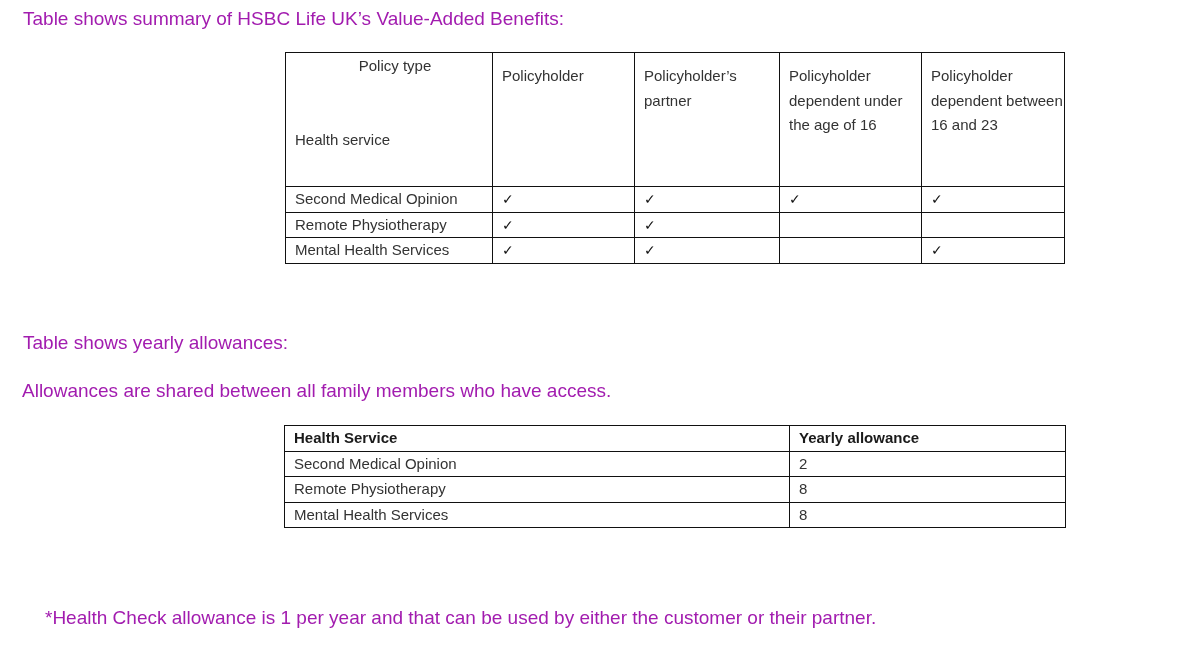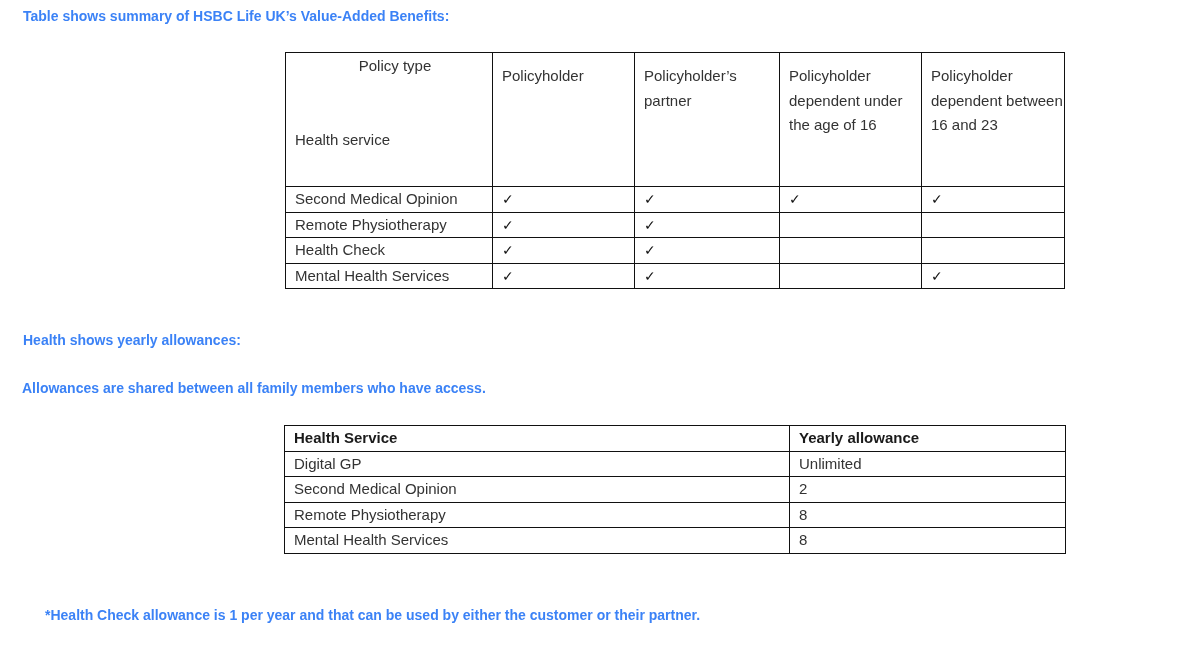--- a/index.html
+++ b/index.html
@@ -10,23 +10,23 @@
     body {
       width: 1183px;
       height: 647px;
       position: relative;
       overflow: hidden;
       font-family: "Liberation Sans", sans-serif;
       color: #222222;
     }
     .heading {
       position: absolute;
-      font-weight: bold;
-      font-size: 14px;
-      color: #3b82f6;
+      font-weight: normal;
+      font-size: 19px;
+      color: #a21caf;
       white-space: nowrap;
     }
     table {
       position: absolute;
       border-collapse: collapse;
       table-layout: fixed;
       font-size: 15px;
       color: #333333;
     }
     td, th {
@@ -124,55 +124,44 @@
       <td class="check">✓</td>
     </tr>
     <tr>
       <td>Remote Physiotherapy</td>
       <td class="check">✓</td>
       <td class="check">✓</td>
       <td class="check"></td>
       <td class="check"></td>
     </tr>
     <tr>
-      <td>Health Check</td>
-      <td class="check">✓</td>
-      <td class="check">✓</td>
-      <td class="check"></td>
-      <td class="check"></td>
-    </tr>
-    <tr>
       <td>Mental Health Services</td>
       <td class="check">✓</td>
       <td class="check">✓</td>
       <td class="check"></td>
       <td class="check">✓</td>
     </tr>
   </tbody>
 </table>
 
-<div class="heading" style="left:23px; top:332px;">Health shows yearly allowances:</div>
+<div class="heading" style="left:23px; top:332px;">Table shows yearly allowances:</div>
 <div class="heading" style="left:22px; top:380px;">Allowances are shared between all family members who have access.</div>
 
 <table id="allowance-table">
   <colgroup>
     <col style="width:505px">
     <col style="width:276px">
   </colgroup>
   <thead>
     <tr>
       <th>Health Service</th>
       <th>Yearly allowance</th>
     </tr>
   </thead>
   <tbody>
-    <tr>
-      <td>Digital GP</td>
-      <td>Unlimited</td>
-    </tr>
     <tr>
       <td>Second Medical Opinion</td>
       <td>2</td>
     </tr>
     <tr>
       <td>Remote Physiotherapy</td>
       <td>8</td>
     </tr>
     <tr>
       <td>Mental Health Services</td>

